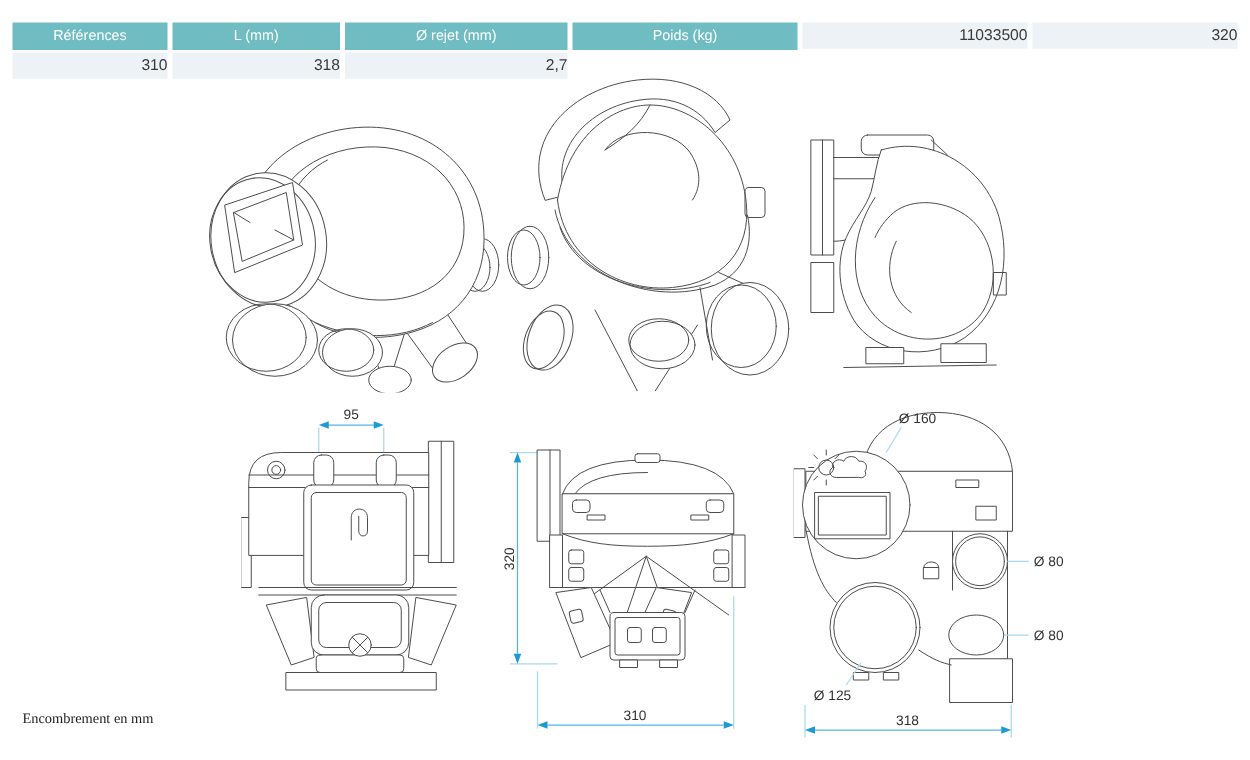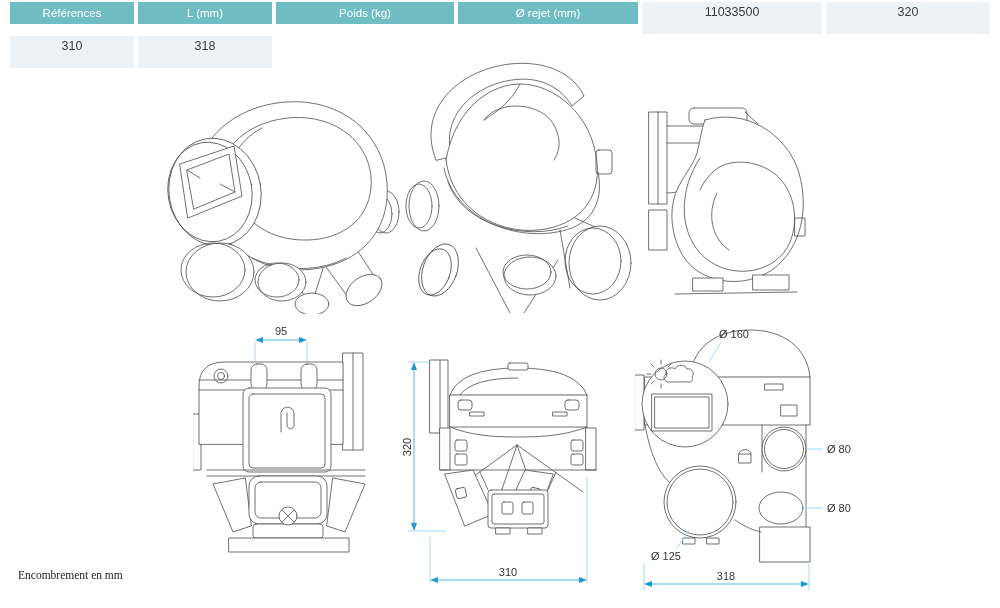--- a/index.html
+++ b/index.html
@@ -1,49 +1,50 @@
 <!DOCTYPE html>
 <html><head>
 <meta charset="utf-8">
 <style>
   html,body{margin:0;padding:0;background:#fff;}
   .page{position:relative;width:1000px;height:608px;background:#fff;overflow:hidden;
         font-family:"Liberation Sans",sans-serif;}
   
-  .spec-table{position:absolute;left:10px;top:2px;display:grid;
+  .spec-table{position:absolute;left:10px;top:18px;display:grid;
               grid-template-columns:124px 134px 178px 180px 180px 164px;
               column-gap:4px;row-gap:2px;}
   .th{background:#6fbdc2;color:#fff;height:22px;line-height:22px;text-align:center;
       font-size:11.5px;}
-  .td{background:#ecf2f6;color:#3a3a3a;height:32px;line-height:21px;text-align:center;
+  .td{background:#ecf2f6;color:#3a3a3a;height:21px;line-height:21px;text-align:right;
       font-size:12.5px;}
   
   .view{position:absolute;}
   .s  {stroke:#4d4d4d;stroke-width:.8;fill:none;stroke-linejoin:round;stroke-linecap:round;}
   .sw {stroke:#4d4d4d;stroke-width:.8;fill:#fff;stroke-linejoin:round;stroke-linecap:round;}
   .dim{stroke:#56b6e3;stroke-width:1;fill:none;}
   .ext{stroke:#a8d9ef;stroke-width:1;fill:none;}
   .arr{fill:#1d9ad6;stroke:none;}
   .dtxt{font:11px "Liberation Sans",sans-serif;fill:#333;}
   .footnote{position:absolute;left:18px;top:569px;font-size:11.5px;color:#1c1c1c;font-family:Liberation Serif, serif;}
 </style>
 </head>
 <body>
 
 <div class="page">
 
   <div class="spec-table">
     <div class="th">Références</div>
     <div class="th">L (mm)</div>
+    <div class="th">Ø rejet (mm)</div>
     <div class="th">Poids (kg)</div>
-    <div class="th">Ø rejet (mm)</div>
     <div class="td">11033500</div>
     <div class="td">320</div>
     <div class="td">310</div>
     <div class="td">318</div>
+    <div class="td">2,7</div>
   </div>
 
   <svg class="view" style="left:160px;top:92px" width="245" height="222" viewBox="0 0 245 222">
     <ellipse class="sw" cx="226" cy="120" rx="13" ry="21"></ellipse>
     <ellipse class="s" cx="220" cy="122" rx="12" ry="19"></ellipse>
     <path class="sw" d="M148 150 L190 208 L218 190 L180 132 Z"></path>
     <ellipse class="sw" cx="204" cy="198" rx="20" ry="13" transform="rotate(-35 204 198)"></ellipse>
     <path class="s" d="M120 150 L150 218 L172 148"></path>
     <ellipse class="sw" cx="152" cy="212" rx="17" ry="11"></ellipse>
     <path class="sw" d="M38 100 C30 52 72 14 126 10 C182 6 224 42 227 92 C230 132 208 162 172 173 C143 182 112 178 92 166 C68 152 44 134 38 100 Z"></path>

